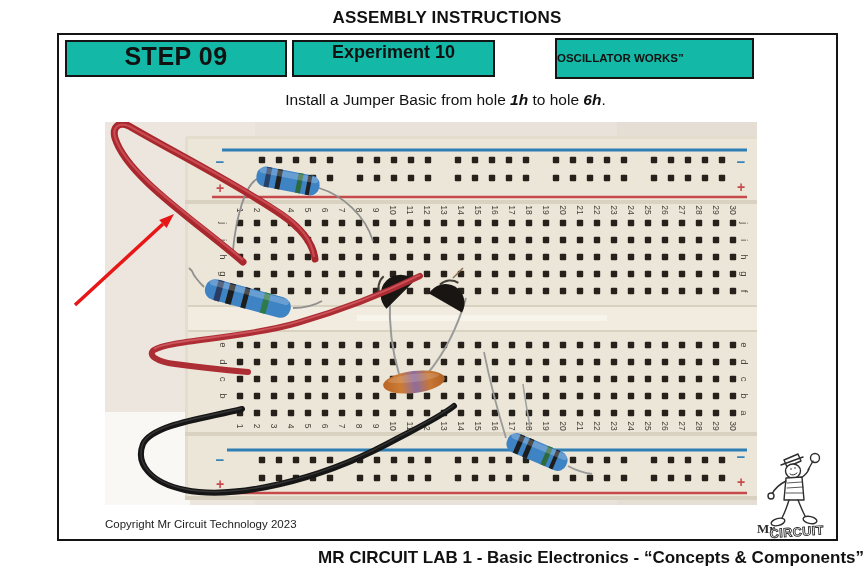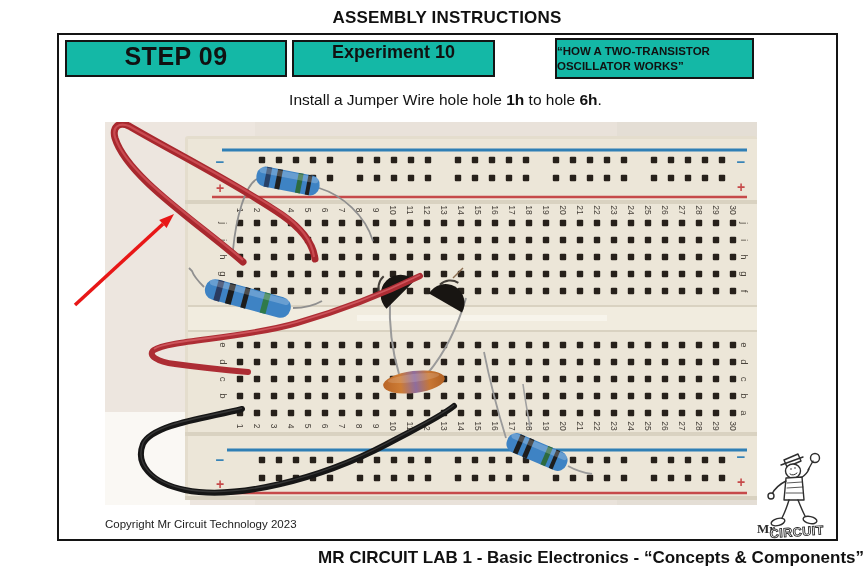--- a/index.html
+++ b/index.html
@@ -8,21 +8,21 @@
   .page-title{position:absolute;top:8px;left:0;width:864px;text-align:center;
        font-size:17px;font-weight:bold;letter-spacing:.2px;padding-left:15px;}
   .frame{position:absolute;left:57px;top:33px;width:777px;height:504px;
        border:2px solid #141414;background:#fff;}
   .hbox{position:absolute;border:2px solid #141414;background:#14b8a6;
        display:flex;align-items:flex-start;justify-content:center;text-align:center;box-sizing:border-box;}
   .box-step{left:65px;top:40px;width:222px;height:37px;font-size:25px;font-weight:bold;letter-spacing:.5px;}
   .box-exp{left:292px;top:40px;width:203px;height:37px;font-size:18px;font-weight:bold;}
   .box-topic{left:555px;top:38px;width:199px;height:41px;font-size:11.5px;font-weight:bold;line-height:1.3;flex-direction:column;}
   .instruction{position:absolute;top:91px;left:57px;width:777px;text-align:center;font-size:15.5px;}
-  .b{font-weight:bold;}
+  .b{font-weight:bold;font-style:italic;}
   .photo-svg{position:absolute;left:57px;top:122px;width:701px;height:383px;}
   .copyright{position:absolute;left:105px;top:518px;width:652px;font-size:11.5px;color:#1c1c1c;}
   .footer-title{position:absolute;top:548px;left:0;width:864px;text-align:right;font-size:17px;font-weight:bold;}
   .mascot{position:absolute;left:756px;top:448px;width:82px;height:92px;}
   svg text{font-family:"Liberation Sans",sans-serif;}
   .serif{font-family:"Liberation Serif",serif;}
 </style>
 </head>
 <body>
 
@@ -30,26 +30,25 @@
 
 <div class="frame"></div>
 
 <div class="hbox box-step">
   <span>STEP 09</span>
 </div>
 <div class="hbox box-exp">
   <span>Experiment 10</span>
 </div>
 <div class="hbox box-topic">
-  <span>“HOW A TWO-TRANSISTOR</span>
   <span>OSCILLATOR WORKS”</span>
 </div>
 
 <div class="instruction">
-  <span>Install a Jumper Wire hole hole </span><span class="b">1h</span><span> to hole </span><span class="b">6h</span><span>.</span>
+  <span>Install a Jumper Basic from hole </span><span class="b">1h</span><span> to hole </span><span class="b">6h</span><span>.</span>
 </div>
 
 <svg class="photo-svg" viewBox="0 0 701 383">
   <defs>
     <linearGradient id="capGrad" x1="0" y1="0" x2="1" y2="0">
       <stop offset="0" stop-color="#b96526"></stop>
       <stop offset="0.28" stop-color="#cd7c35"></stop>
       <stop offset="0.52" stop-color="#8f6d9c"></stop>
       <stop offset="0.75" stop-color="#c87734"></stop>
       <stop offset="1" stop-color="#b06022"></stop>

